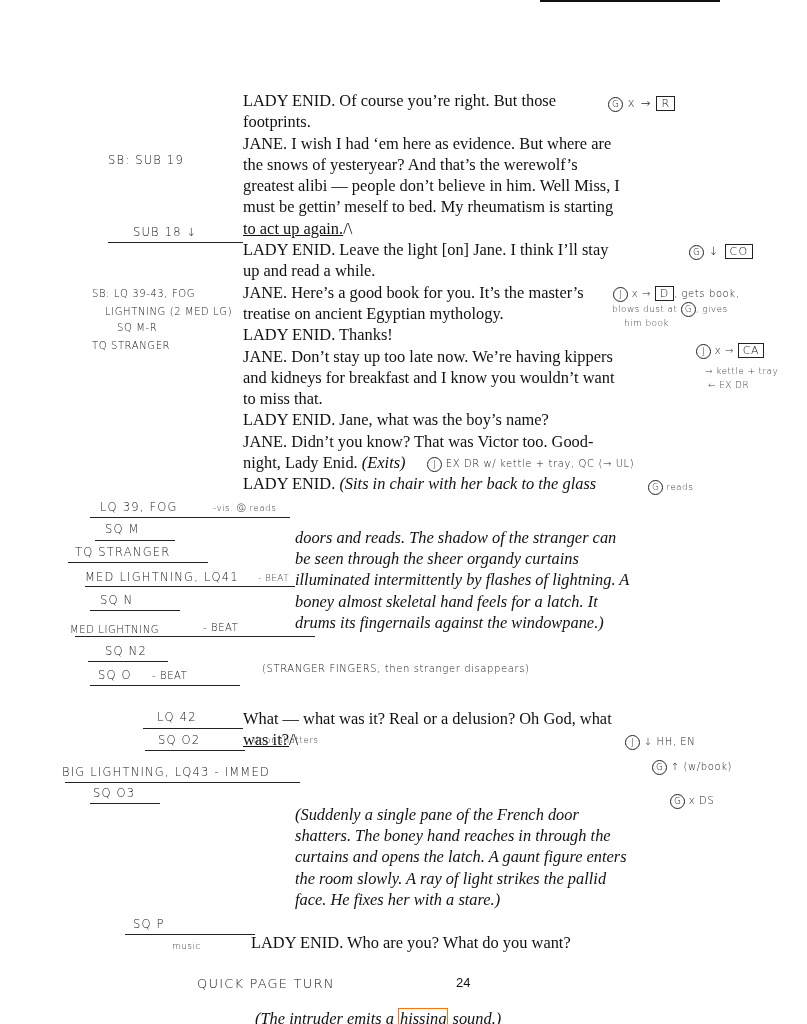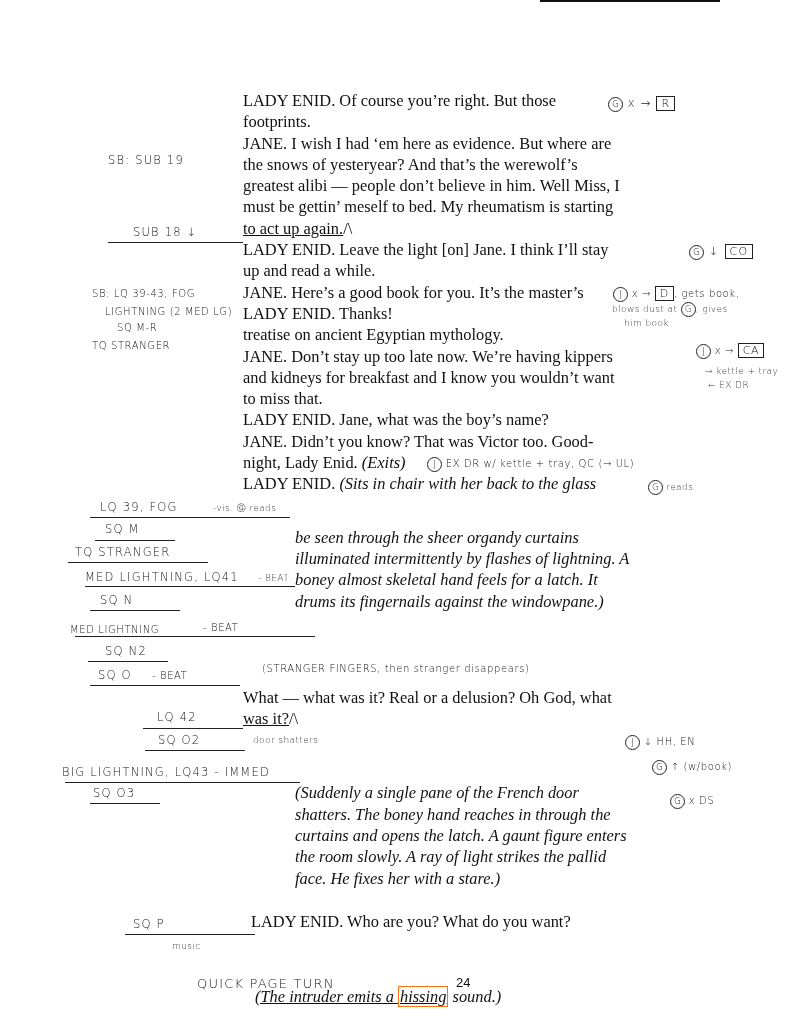--- a/index.html
+++ b/index.html
@@ -31,31 +31,32 @@
   <div class="line">LADY ENID. Of course you’re right. But those</div>
   <div class="line">footprints.</div>
   <div class="line">JANE. I wish I had ‘em here as evidence. But where are</div>
   <div class="line">the snows of yesteryear? And that’s the werewolf’s</div>
   <div class="line">greatest alibi — people don’t believe in him. Well Miss, I</div>
   <div class="line">must be gettin’ meself to bed. My rheumatism is starting</div>
   <div class="line"><span class="underline">to act up again.</span><span>/\</span></div>
   <div class="line">LADY ENID. Leave the light [on] Jane. I think I’ll stay</div>
   <div class="line">up and read a while.</div>
   <div class="line">JANE. Here’s a good book for you. It’s the master’s</div>
+  <div class="line">treatise on ancient Egyptian mythology.</div>
   <div class="line">LADY ENID. Thanks!</div>
-  <div class="line">treatise on ancient Egyptian mythology.</div>
   <div class="line">JANE. Don’t stay up too late now. We’re having kippers</div>
   <div class="line">and kidneys for breakfast and I know you wouldn’t want</div>
   <div class="line">to miss that.</div>
   <div class="line">LADY ENID. Jane, what was the boy’s name?</div>
   <div class="line">JANE. Didn’t you know? That was Victor too. Good-</div>
   <div class="line"><span>night, Lady Enid.</span> <span class="it">(Exits)</span></div>
   <div class="line"><span>LADY ENID.</span> <span class="it">(Sits in chair with her back to the glass</span></div>
 
   <div class="indent it">
+    <div class="line">doors and reads. The shadow of the stranger can</div>
     <div class="line">be seen through the sheer organdy curtains</div>
     <div class="line">illuminated intermittently by flashes of lightning. A</div>
     <div class="line">boney almost skeletal hand feels for a latch. It</div>
     <div class="line">drums its fingernails against the windowpane.)</div>
   </div>
 
   <div style="height:75px"></div>
   <div class="line">What — what was it? Real or a delusion? Oh God, what</div>
   <div class="line"><span class="underline">was it?</span><span>/\</span></div>
 

